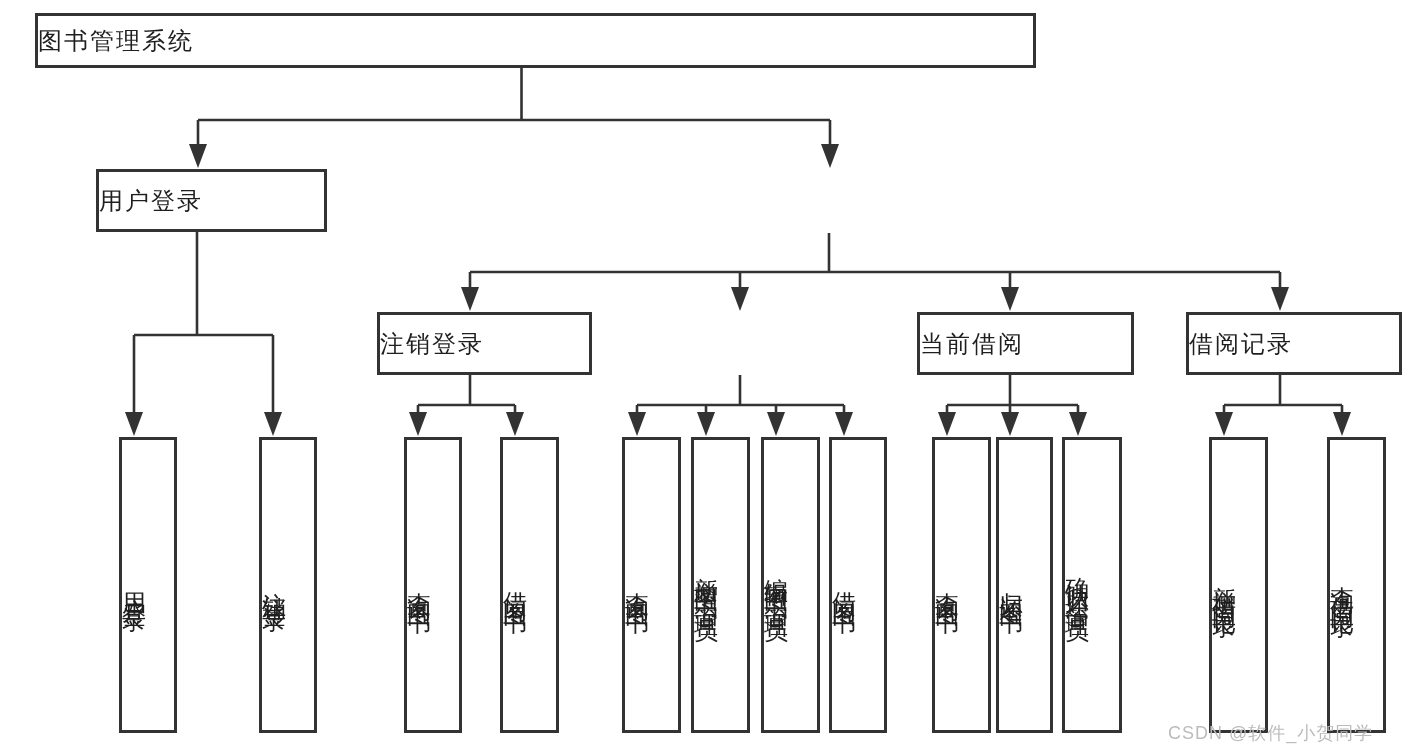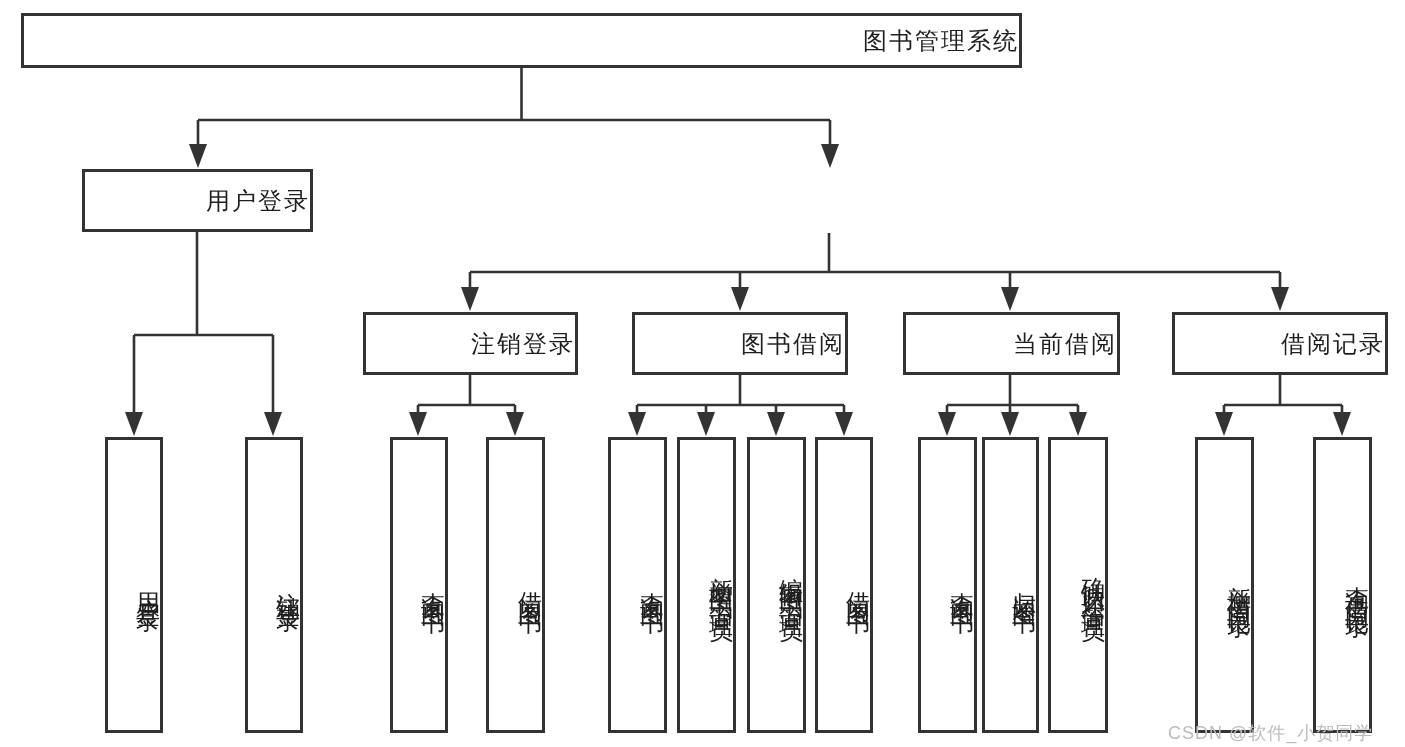--- a/index.html
+++ b/index.html
@@ -34,22 +34,23 @@
   .ah {
     fill: var(--color-line);
     stroke: none;
   }
   .node {
     position: absolute;
     border: 3px solid var(--color-line);
     background: var(--color-background);
     display: flex;
     align-items: center;
-    justify-content: flex-end;
+    justify-content: flex-start;
     z-index: 1;
+    margin-left: 14px;
   }
   .h-label {
     font-size: 24px;
     letter-spacing: 2px;
     color: var(--color-text);
     white-space: nowrap;
   }
   .v-label {
     writing-mode: vertical-rl;
     text-orientation: mixed;
@@ -115,23 +116,20 @@
     <span class="h-label">图书管理系统</span>
   </div>
 
   <div class="node" style="left:82px;top:169px;width:231px;height:63px;">
     <span class="h-label">用户登录</span>
   </div>
 
   <div class="node" style="left:363px;top:312px;width:215px;height:63px;">
     <span class="h-label">注销登录</span>
   </div>
-  <div class="node" style="left:632px;top:312px;width:216px;height:63px;">
-    <span class="h-label">图书借阅</span>
-  </div>
   <div class="node" style="left:903px;top:312px;width:217px;height:63px;">
     <span class="h-label">当前借阅</span>
   </div>
   <div class="node" style="left:1172px;top:312px;width:216px;height:63px;">
     <span class="h-label">借阅记录</span>
   </div>
 
   <div class="node" style="left:105px;top:437px;width:58px;height:296px;">
     <span class="v-label">用户登录</span>
   </div>

